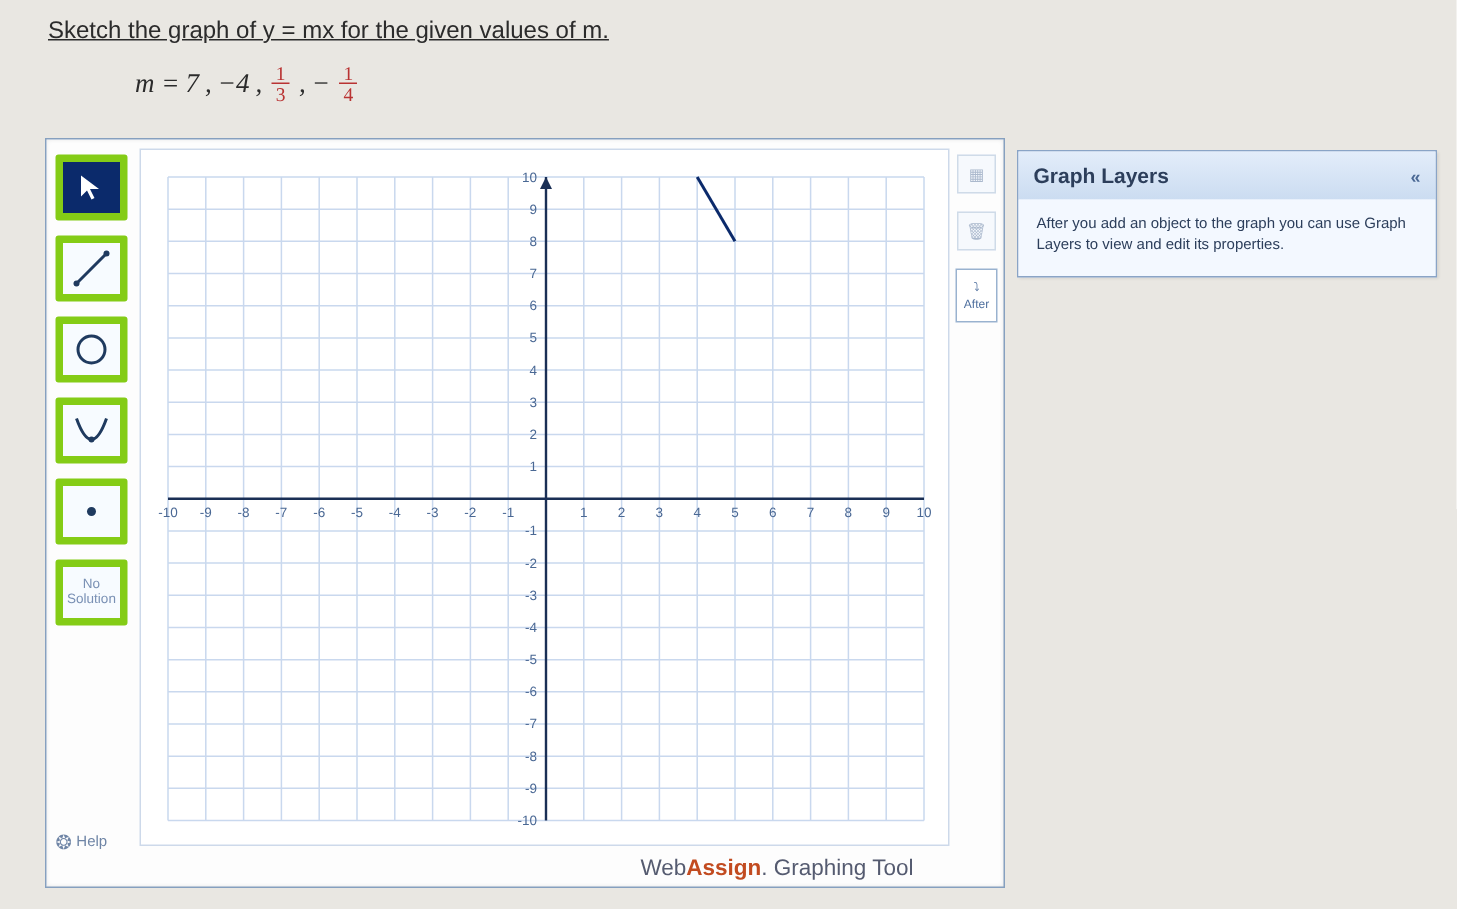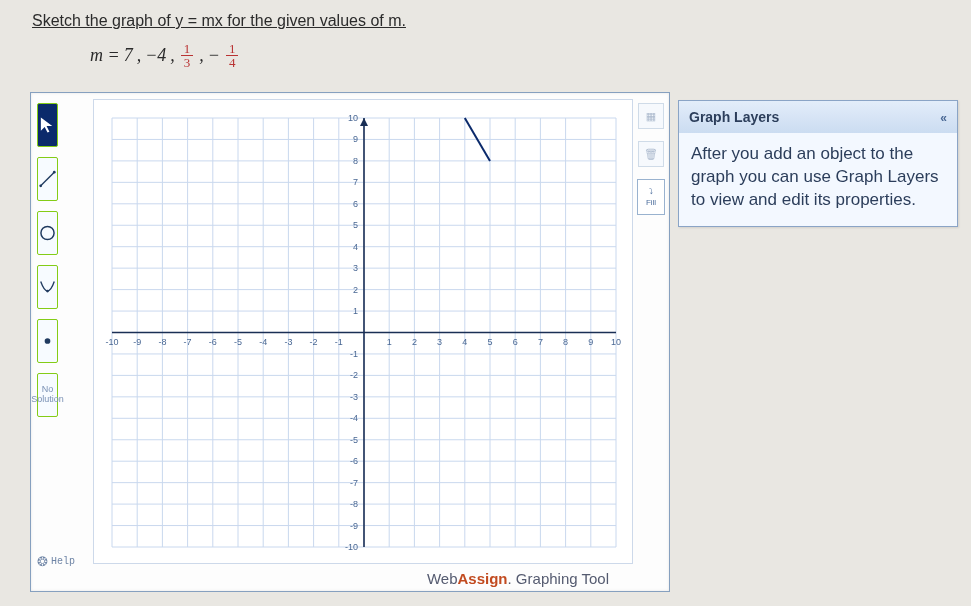--- a/index.html
+++ b/index.html
@@ -59,23 +59,23 @@
   .toolbar {
     position: absolute;
     left: 6px;
     top: 10px;
     width: 50px;
     display: flex;
     flex-direction: column;
     gap: 10px;
   }
   .tool-btn {
-    width: 21px;
+    width: 48px;
     height: 44px;
-    border: 1px solid #84cc16;
+    border: 5px solid #84cc16;
     background: #f7fbff;
     display: flex;
     align-items: center;
     justify-content: center;
     cursor: pointer;
     color: #1f3a5f;
     font-size: 11px;
     text-align: center;
     border-radius: 2px;
   }
@@ -174,21 +174,21 @@
     font-weight: bold;
     font-size: 14px;
     color: #2c3e5b;
     display: flex;
     justify-content: space-between;
     align-items: flex-end;
   }
   .layers-header .collapse { font-size: 12px; color: #4a6894; cursor: pointer; }
   .layers-body {
     padding: 10px 12px 14px;
-    font-size: 17px;
+    font-size: 10px;
     color: #2c3e5b;
     line-height: 1.35;
     background: #f3f8ff;
   }
 </style>
 </head>
 <body>
 
 <div class="problem-text">Sketch the graph of y = mx for the given values of m.</div>
 <div class="problem-values">
@@ -341,27 +341,27 @@
 
   <div class="side-controls">
     <div class="side-btn disabled">
       <span>▦</span>
     </div>
     <div class="side-btn disabled">
       <span>🗑</span>
     </div>
     <div class="fill-btn">
       <span>⤵</span>
-      <span>Fill</span>
+      <span>After</span>
     </div>
   </div>
 
   <div class="help-icon">
     <span>❂</span>
-    <span style="font-size:10px;font-family:Liberation Mono, monospace;">Help</span>
+    <span style="font-size:10px;">Help</span>
   </div>
 
   <div class="brand">
     <span>Web</span><span class="assign">Assign</span><span>.</span><span class="tool"> Graphing Tool</span>
   </div>
 </div>
 
 <div class="layers-panel">
   <div class="layers-header">
     <span>Graph Layers</span>

